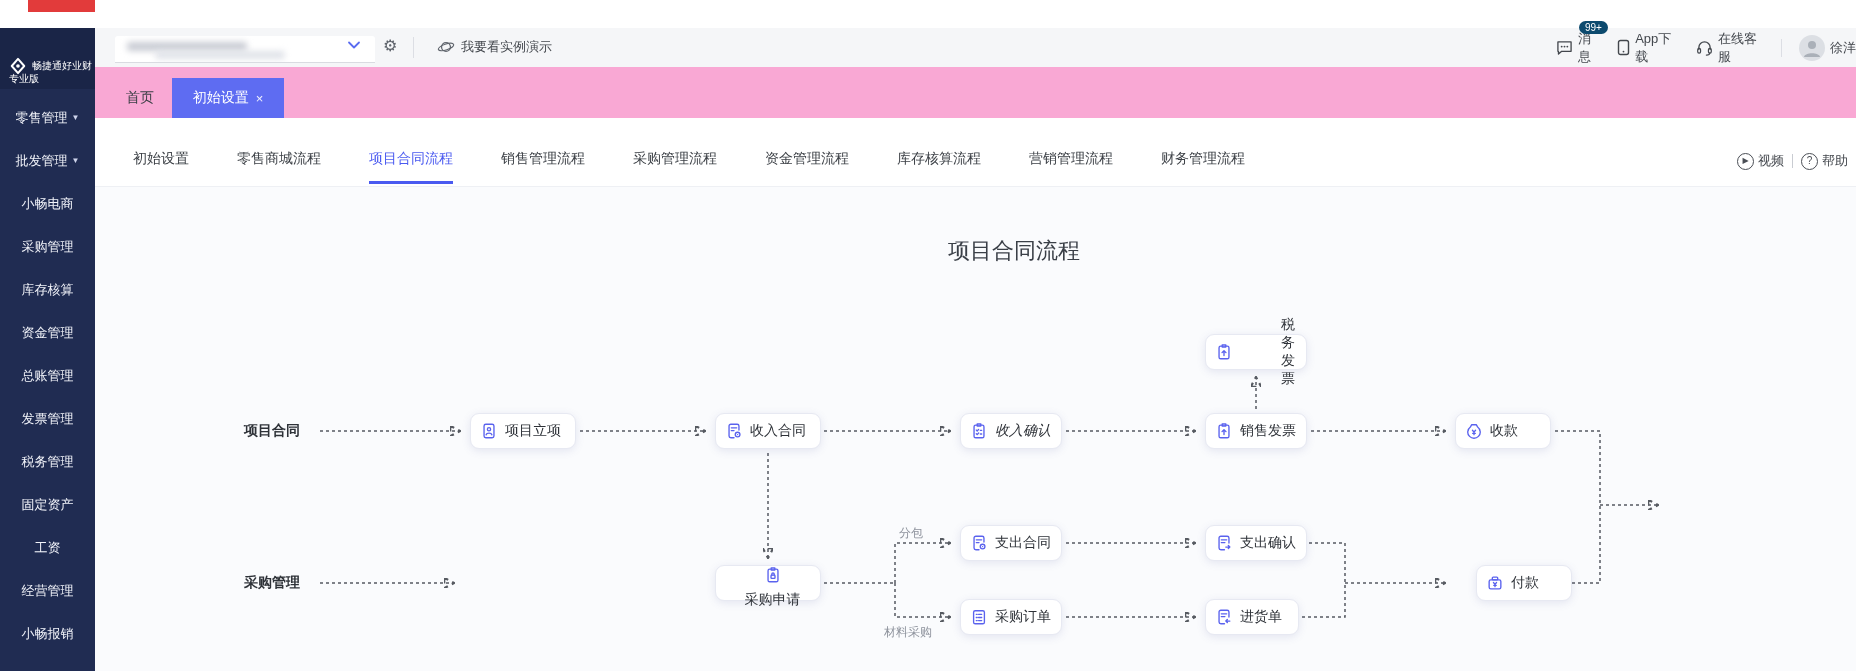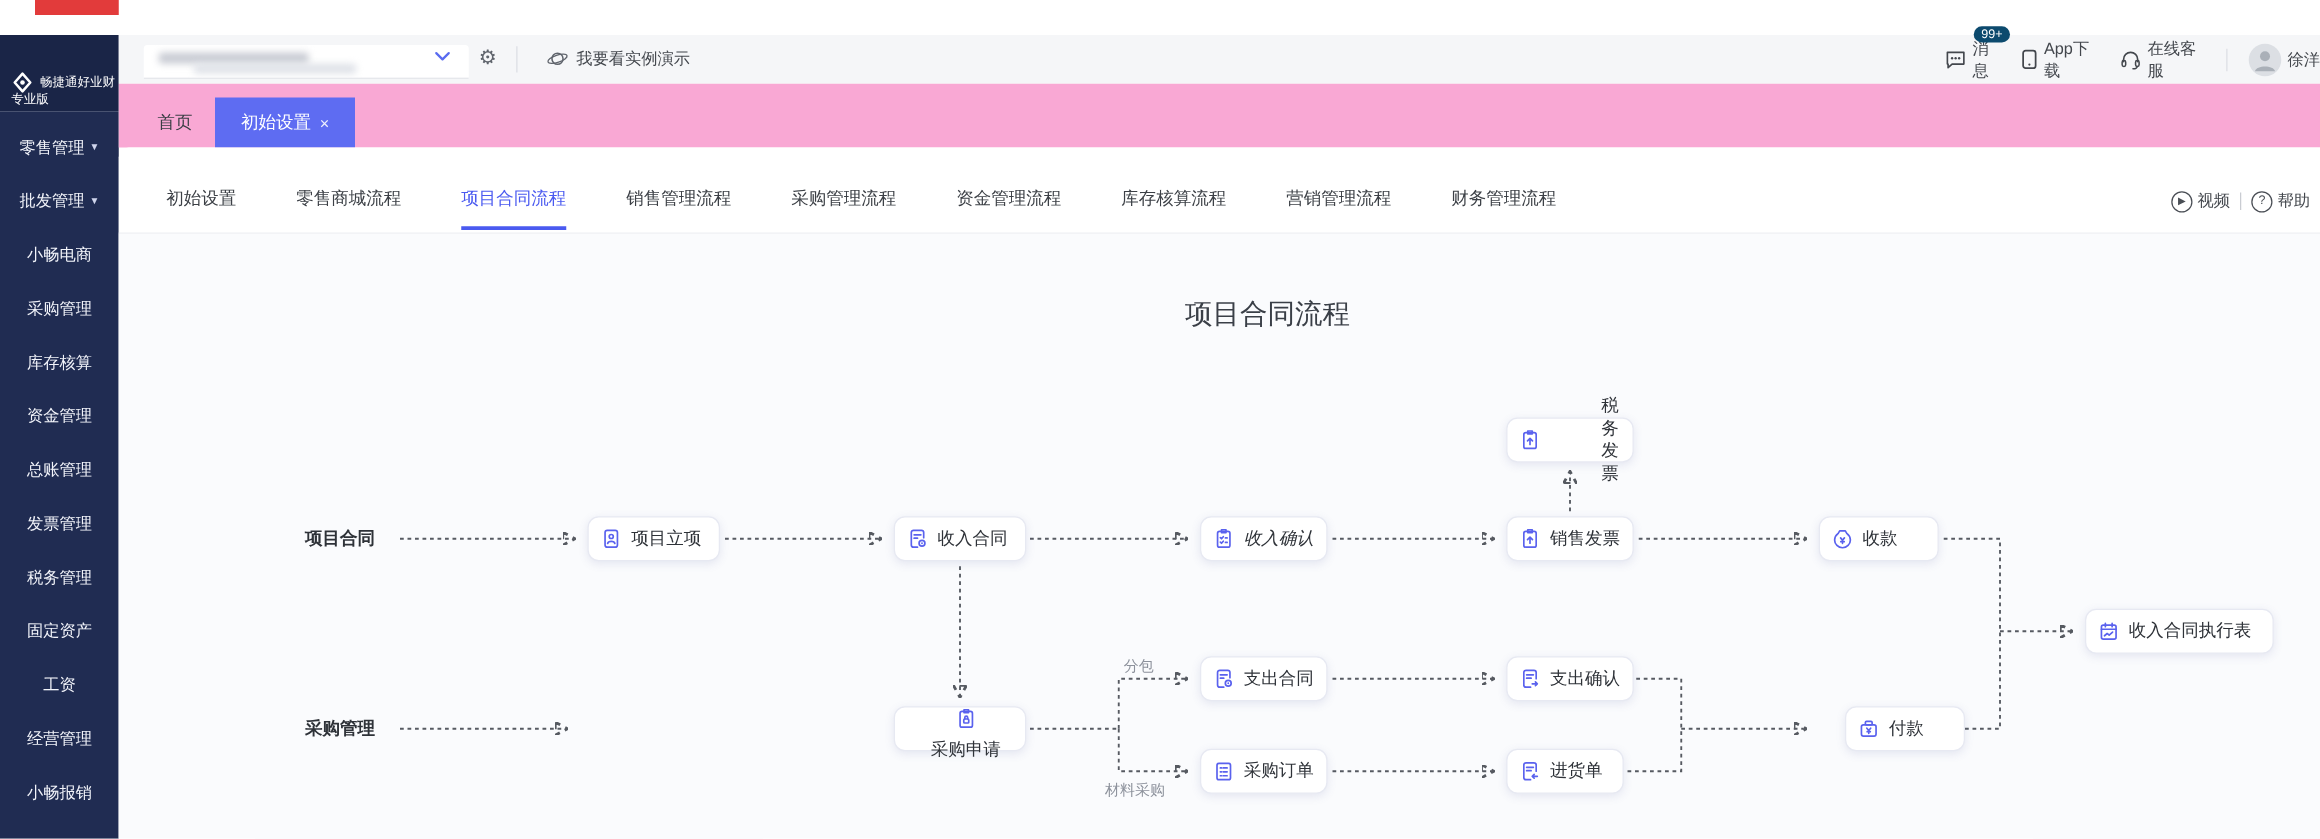--- a/index.html
+++ b/index.html
@@ -326,30 +326,20 @@
   </div>
   <div class="flow-node" style="left:1455px;top:413px;width:96px;pointer-events:auto;">
     <span class="nicon">
         <svg width="18" height="18" viewBox="0 0 20 20" fill="none" stroke="#5a62ee" stroke-width="1.5" stroke-linecap="round" stroke-linejoin="round">
           <path d="M7.5 3h5l1.3 2.2C15.6 6.6 17 8.6 17 11a7 7 0 01-14 0c0-2.4 1.4-4.4 3.2-5.8z"></path>
           <path d="M8.3 9.2l1.7 2.1 1.7-2.1M10 11.3v2.8M8.5 12.6h3"></path>
         </svg>
       </span>
     <span>收款</span>
   </div>
-  <div class="flow-node" style="left:1668px;top:487px;width:151px;pointer-events:auto;">
-    <span class="nicon">
-        <svg width="18" height="18" viewBox="0 0 20 20" fill="none" stroke="#5a62ee" stroke-width="1.5" stroke-linecap="round" stroke-linejoin="round">
-          <rect x="3.5" y="4.5" width="13" height="12.5" rx="1.6"></rect>
-          <path d="M3.5 8.2h13M7 3v3M13 3v3"></path>
-          <path d="M6.2 14l2.4-2 1.8 1.4 3-2.6"></path>
-        </svg>
-      </span>
-    <span>收入合同执行表</span>
-  </div>
   <div class="flow-node" style="left:715px;top:565px;width:106px;pointer-events:auto;flex-direction:column;">
     <span class="nicon">
         <svg width="18" height="18" viewBox="0 0 20 20" fill="none" stroke="#5a62ee" stroke-width="1.5" stroke-linecap="round" stroke-linejoin="round">
           <rect x="4.5" y="3.5" width="11" height="14" rx="1.8"></rect>
           <path d="M8 2h4v2.5H8z"></path>
           <rect x="7.8" y="10.2" width="4.4" height="3.6" rx="0.8"></rect>
           <path d="M8.7 10V9a1.3 1.3 0 012.6 0v1"></path>
         </svg>
       </span>
     <span>采购申请</span>

